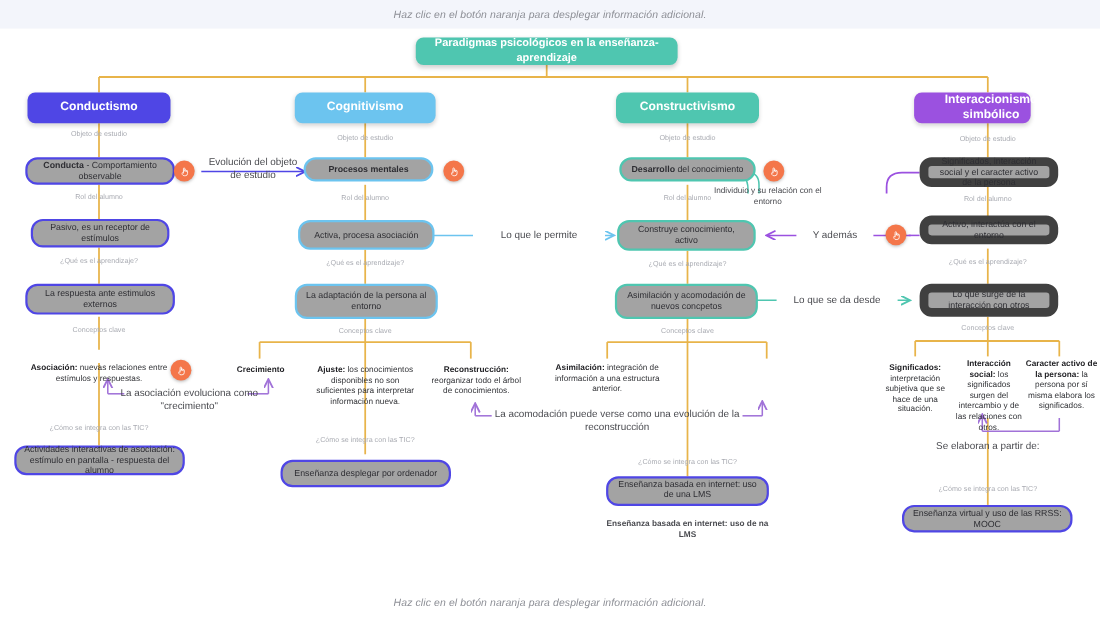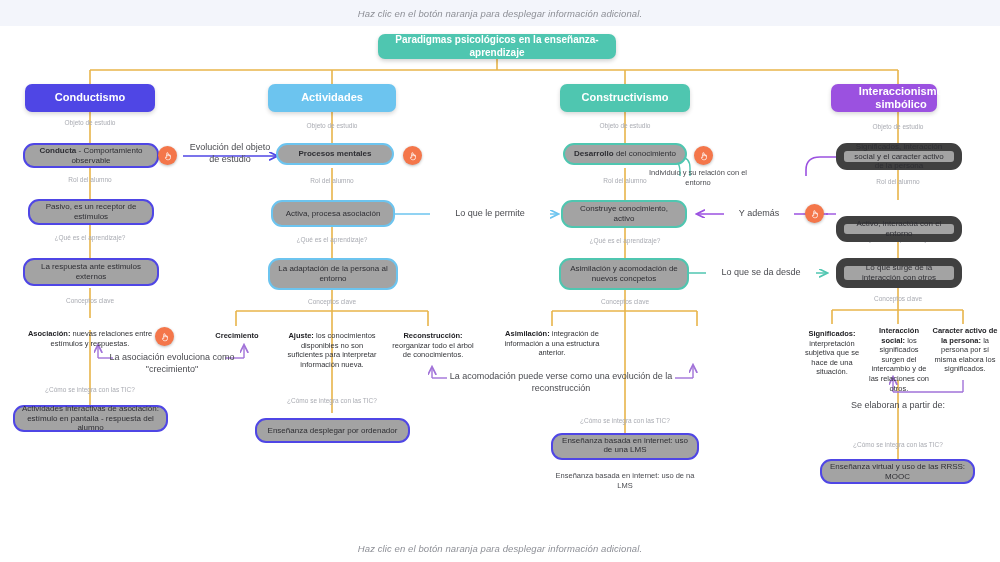--- a/index.html
+++ b/index.html
@@ -194,21 +194,21 @@
   </svg>
 
   <div class="node root" style="left:378px; top:34px; width:238px; height:25px; background:#4fc6b0;">
     <span>Paradigmas psicológicos en la enseñanza-aprendizaje</span>
   </div>
 
   <div class="node cat" style="left:25px; top:84px; width:130px; height:28px; background:#4f46e5;">
     <span>Conductismo</span>
   </div>
   <div class="node cat" style="left:268px; top:84px; width:128px; height:28px; background:#6cc4ef;">
-    <span>Actividades</span>
+    <span>Cognitivismo</span>
   </div>
   <div class="node cat" style="left:560px; top:84px; width:130px; height:28px; background:#4fc6b0;">
     <span>Constructivismo</span>
   </div>
   <div class="node cat" style="left:831px; top:84px; width:106px; height:28px; background:#9b51e0;padding-left:42px;">
     <span>Interaccionismo simbólico</span>
   </div>
 
   <div class="edgelab" style="left:40px; top:119px; width:100px;"><span>Objeto de estudio</span></div>
   <div class="edgelab" style="left:40px; top:176px; width:100px;"><span>Rol del alumno</span></div>
@@ -284,28 +284,28 @@
   </div>
   <div class="node box con" style="left:559px; top:258px; width:130px; height:32px;">
     <span>Asimilación y acomodación de nuevos concpetos</span>
   </div>
   <div class="concept" style="left:503px; top:329px; width:98px;">
     <b>Asimilación:</b><span> integración de información a una estructura anterior.</span>
   </div>
   <div class="node box tic" style="left:551px; top:433px; width:148px; height:27px;align-items:flex-end;">
     <span>Enseñanza basada en internet: uso de una LMS</span>
   </div>
-  <div class="caption small" style="left:550px; top:471px; width:150px;">
+  <div class="caption small" style="left:550px; top:471px; width:150px;font-weight:bold;">
     <span>Enseñanza basada en internet: uso de na LMS</span>
   </div>
 
   <div class="node box int" style="left:836px; top:143px; width:126px; height:27px;">
     <span>Significados, interacción social y el caracter activo de la persona</span>
   </div>
-  <div class="node box int" style="left:836px; top:216px; width:126px; height:26px;">
+  <div class="node box int" style="left:836px; top:196px; width:126px; height:26px;">
     <span>Activo, interactúa con el entorno</span>
   </div>
   <div class="node box int" style="left:836px; top:258px; width:126px; height:30px;">
     <span>Lo que surge de la interacción con otros</span>
   </div>
   <div class="concept" style="left:796px; top:329px; width:72px;">
     <b>Significados:</b><span> interpretación subjetiva que se hace de una situación.</span>
   </div>
   <div class="concept" style="left:868px; top:326px; width:62px;">
     <b>Interacción social:</b><span> los significados surgen del intercambio y de las relaciones con otros.</span>

